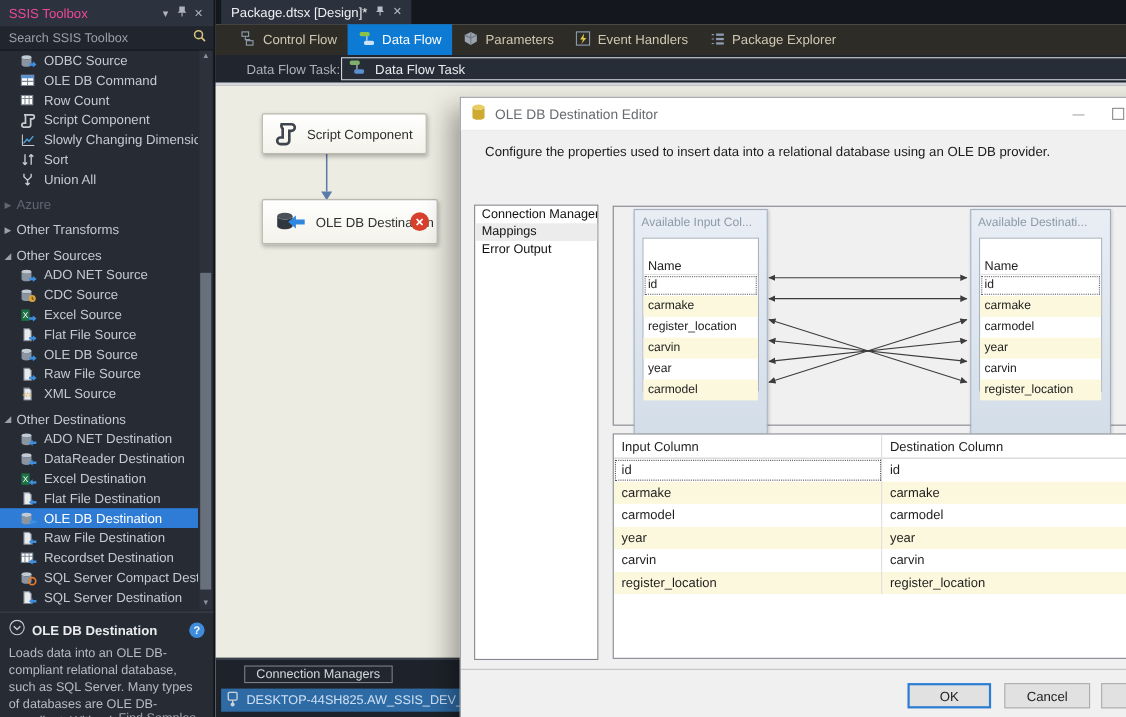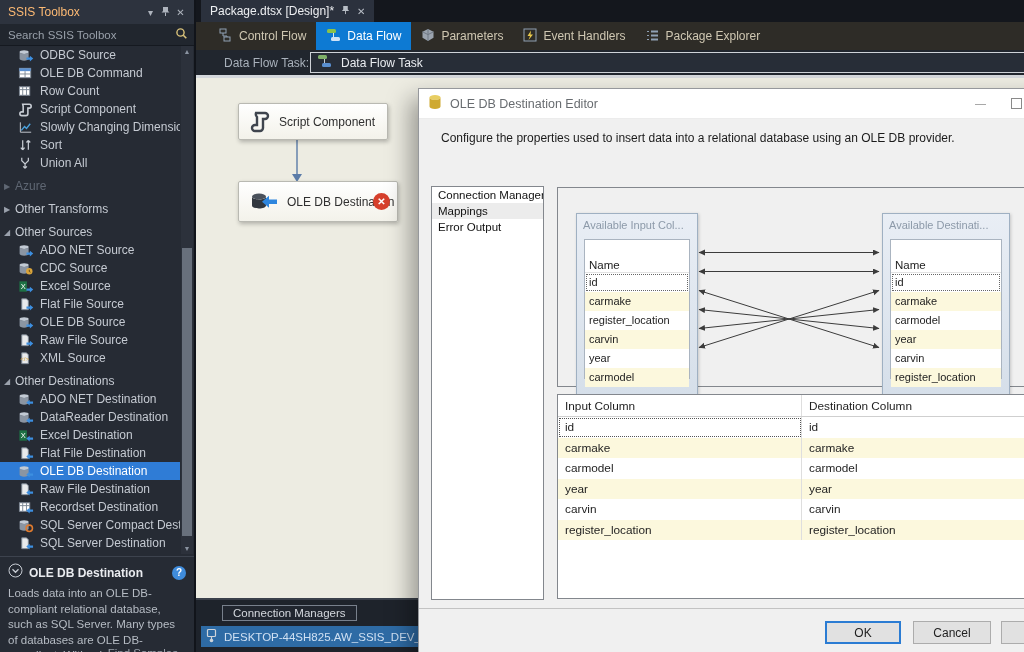--- a/index.html
+++ b/index.html
@@ -3,21 +3,21 @@
 <meta charset="utf-8">
 <style>
   html,body{margin:0;padding:0;background:#0e1116;}
   *{box-sizing:border-box;}
   .screen{position:relative;width:1024px;height:652px;overflow:hidden;background:#edece2;
           font-family:"Liberation Sans",sans-serif;cursor:default;}
 
   
   .toolbox{position:absolute;left:0;top:0;width:196px;height:652px;background:#262b34;border-right:2px solid #11141a;}
   .tb-titlebar{height:24px;background:#2d333e;display:flex;align-items:center;padding:0 6px 0 8px;}
-  .tb-title{font-size:12px;color:#fdba74;flex:1;}
+  .tb-title{font-size:12px;color:#ec4899;flex:1;}
   .tb-btn{color:#aeb4bd;font-size:10px;width:15px;text-align:center;}
   .tb-search{height:22px;background:#21262e;border-bottom:1px solid #151920;display:flex;align-items:center;padding:0 6px;}
   .tb-search input{flex:1;background:transparent;border:none;outline:none;font-size:11.5px;color:#c5cad2;font-family:inherit;}
   .tb-search input::placeholder{color:#99a0aa;opacity:1;}
   .tb-list{position:absolute;top:46px;left:0;right:14px;bottom:96px;overflow:hidden;}
   .tb-row{display:flex;align-items:center;height:18px;font-size:12px;color:#c5cad2;white-space:nowrap;}
   .tb-item{padding-left:18px;}
   .tb-icon{width:16px;height:14px;flex:0 0 16px;margin-right:6px;display:inline-flex;align-items:center;justify-content:center;}
   .tb-item.sel{background:#2f7cd6;color:#fff;}
   .tb-group{padding-left:4px;margin-top:5px;}
@@ -67,21 +67,21 @@
   .dlg-title{height:30px;background:#fff;border-bottom:1px solid #ececec;display:flex;align-items:center;padding-left:9px;gap:7px;
              font-size:12.5px;color:#686c70;}
   .dlg-min{position:absolute;top:15px;left:556px;width:11px;height:1px;background:#a8a8a8;}
   .dlg-max{position:absolute;top:9px;left:592px;width:11px;height:11px;border:1px solid #8a8a8a;}
   .dlg-desc{position:absolute;left:22px;top:42px;font-size:12px;color:#1b1b1b;}
   .dlg-nav{position:absolute;left:12px;top:97px;width:113px;height:414px;background:#fff;border:1px solid #83878d;}
   .nav-it{padding:2px 6px;font-size:11.5px;color:#111;white-space:nowrap;overflow:hidden;}
   .nav-it.sel{background:#ececec;}
   .dlg-diagram{position:absolute;left:138px;top:98px;width:520px;height:200px;border:1px solid #83878d;background:#f0f0f0;}
   #map-lines{position:absolute;left:0;top:0;}
-  .av-box{position:absolute;top:25px;width:122px;height:206px;background:linear-gradient(#e9eef5,#d3dde8);
+  .av-box{position:absolute;top:2px;width:122px;height:206px;background:linear-gradient(#e9eef5,#d3dde8);
           border:1px solid #9fb0c2;box-shadow:1px 1px 3px rgba(0,0,0,.18);}
   .av-input{left:18px;}
   .av-dest{left:324px;width:128px;}
   .av-title{font-size:11px;color:#8d9aa9;padding:5px 6px 3px;white-space:nowrap;overflow:hidden;}
   .av-table{position:absolute;left:7px;right:7px;top:25px;height:140px;background:#fff;border:1px solid #aab4c0;}
   .av-head{height:18px;line-height:18px;padding:16px 4px;font-size:11.5px;color:#222;border-bottom:1px solid #e3e3e3;}
   .av-row{height:19px;line-height:19px;padding:0 4px;font-size:11px;color:#222;white-space:nowrap;overflow:hidden;}
   .av-row.cream{background:#fcf8dd;}
   .av-row.focus{outline:1px dotted #666;outline-offset:-2px;}
   .dlg-grid{position:absolute;left:138px;top:305px;width:520px;height:205px;background:#fff;border:1px solid #83878d;overflow:hidden;}

